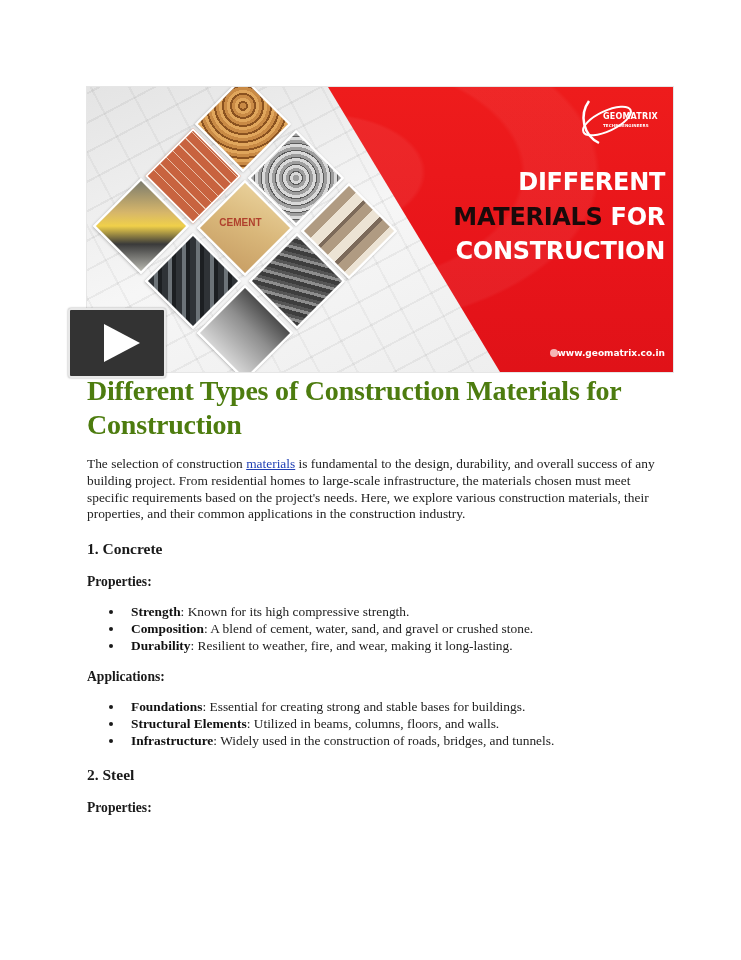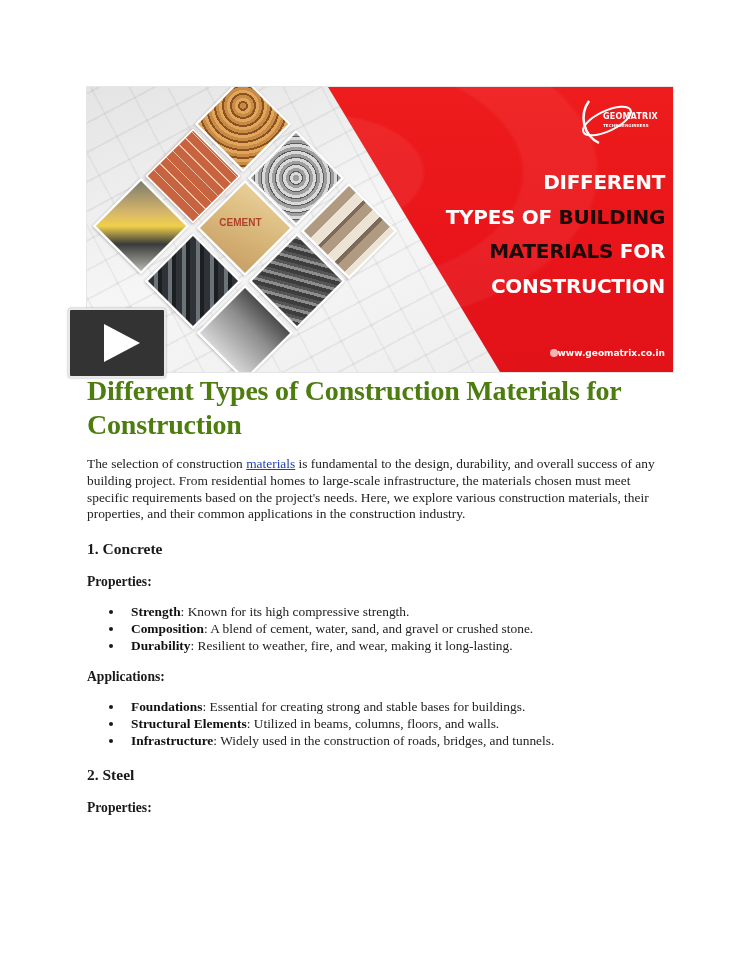--- a/index.html
+++ b/index.html
@@ -74,21 +74,21 @@
     .t-sand   { left: 124px; top: 212px; background: linear-gradient(180deg, #4c4c4c 0%, #8e8e8e 40%, #d5d5d5 100%); }
 
     
     .hero-title {
       position: absolute;
       right: 8px;
       top: 78px;
       text-align: right;
       font-family: "DejaVu Sans", "Liberation Sans", sans-serif;
       font-weight: bold;
-      font-size: 20px;
+      font-size: 24px;
       line-height: 34.5px;
       letter-spacing: -0.3px;
       color: #ffffff;
     }
     .hero-title .dark { color: #1a0a0a; }
 
     .logo {
       position: absolute;
       right: 8px;
       top: 8px;
@@ -239,21 +239,20 @@
     <svg width="88" height="52" viewBox="0 0 88 52">
       <ellipse cx="30" cy="26" rx="26" ry="10" fill="none" stroke="#ffffff" stroke-width="2" transform="rotate(-25 30 26)"></ellipse>
       <path d="M12 6 C 2 20, 6 40, 22 48" fill="none" stroke="#ffffff" stroke-width="2.5"></path>
     </svg>
     <span class="logo-text">GEOMATRIX</span>
     <span class="logo-sub">TECHNOENGINEERS</span>
   </div>
 
   <div class="hero-title">
     <div><span>DIFFERENT</span></div>
-    <div><span>TYPES OF </span><span class="dark">BUILDING</span></div>
     <div><span class="dark">MATERIALS </span><span>FOR</span></div>
     <div><span>CONSTRUCTION</span></div>
   </div>
 
   <div class="hero-url">
     <span class="globe-icon"></span>
     <span>www.geomatrix.co.in</span>
   </div>
 </div>
 

